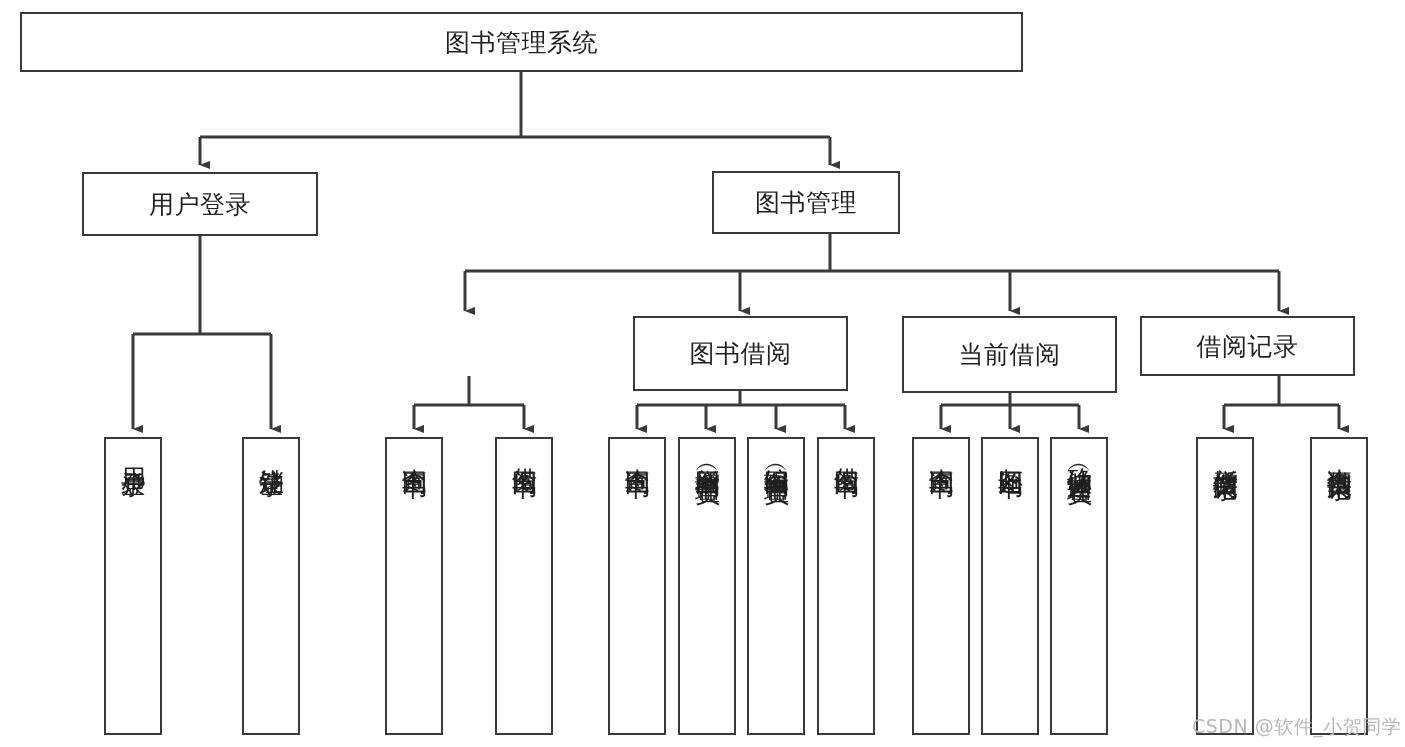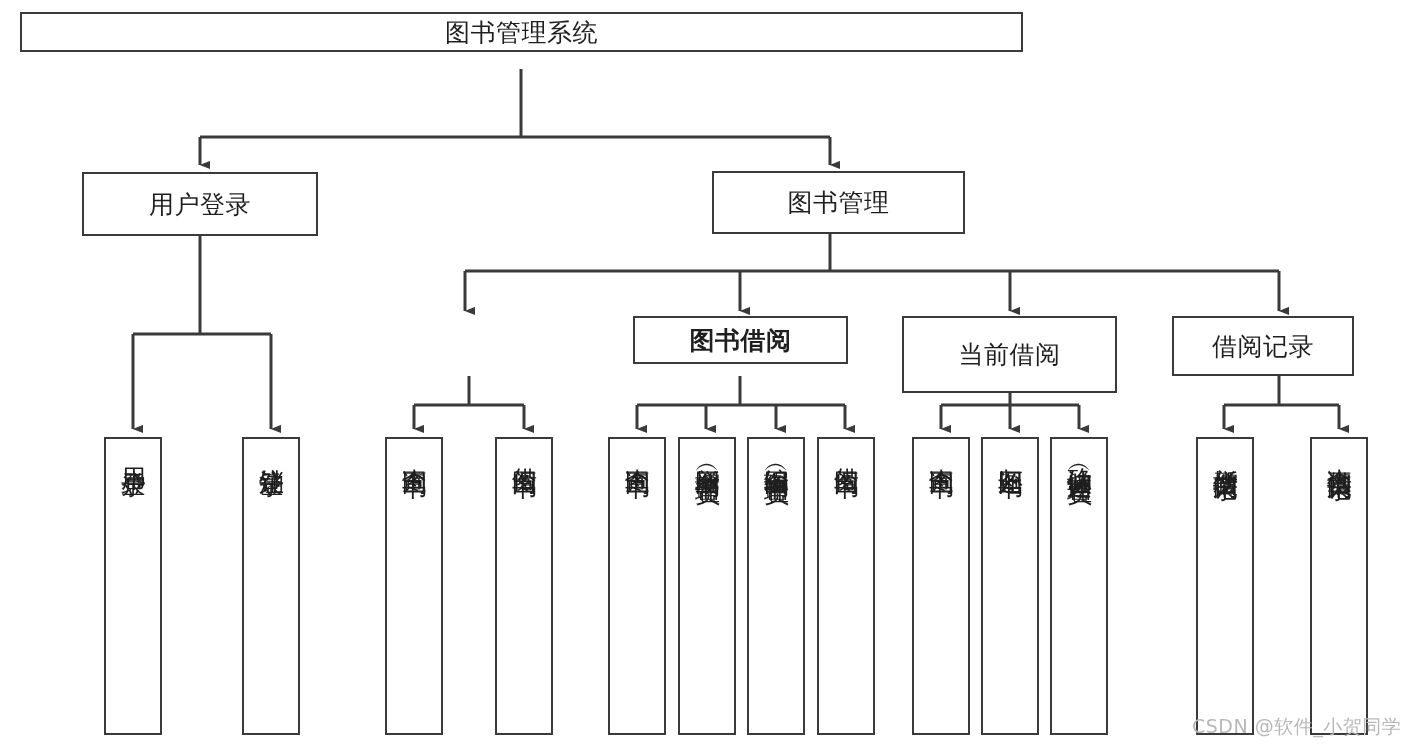--- a/index.html
+++ b/index.html
@@ -112,38 +112,38 @@
       <path d="M1010,405 L1010,429" marker-end="url(#arr)"></path>
       <path d="M1079,405 L1079,429" marker-end="url(#arr)"></path>
 
       <path d="M1279,376 L1279,405"></path>
       <path d="M1224,405 L1339,405"></path>
       <path d="M1224,405 L1224,429" marker-end="url(#arr)"></path>
       <path d="M1339,405 L1339,429" marker-end="url(#arr)"></path>
     </g>
   </svg>
 
-  <div class="node node-h" style="left:20px; top:12px; width:1003px; height:40px;">
+  <div class="node node-h" style="left:20px; top:12px; width:1003px; height:60px;">
     <span>图书管理系统</span>
   </div>
 
   <div class="node node-h" style="left:82px; top:172px; width:236px; height:64px;">
     <span>用户登录</span>
   </div>
-  <div class="node node-h" style="left:712px; top:171px; width:253px; height:63px;">
+  <div class="node node-h" style="left:712px; top:171px; width:188px; height:63px;">
     <span>图书管理</span>
   </div>
 
-  <div class="node node-h" style="left:633px; top:316px; width:215px; height:48px;font-weight:bold;">
+  <div class="node node-h" style="left:633px; top:316px; width:215px; height:75px;">
     <span>图书借阅</span>
   </div>
   <div class="node node-h" style="left:902px; top:316px; width:215px; height:77px;">
     <span>当前借阅</span>
   </div>
-  <div class="node node-h" style="left:1172px; top:316px; width:182px; height:60px;">
+  <div class="node node-h" style="left:1140px; top:316px; width:215px; height:60px;">
     <span>借阅记录</span>
   </div>
 
   <div class="node node-v" style="left:104px; top:437px; width:58px; height:298px;">
     <span class="vtext">用户登录</span>
   </div>
   <div class="node node-v" style="left:242px; top:437px; width:58px; height:298px;">
     <span class="vtext">注销登录</span>
   </div>
 

